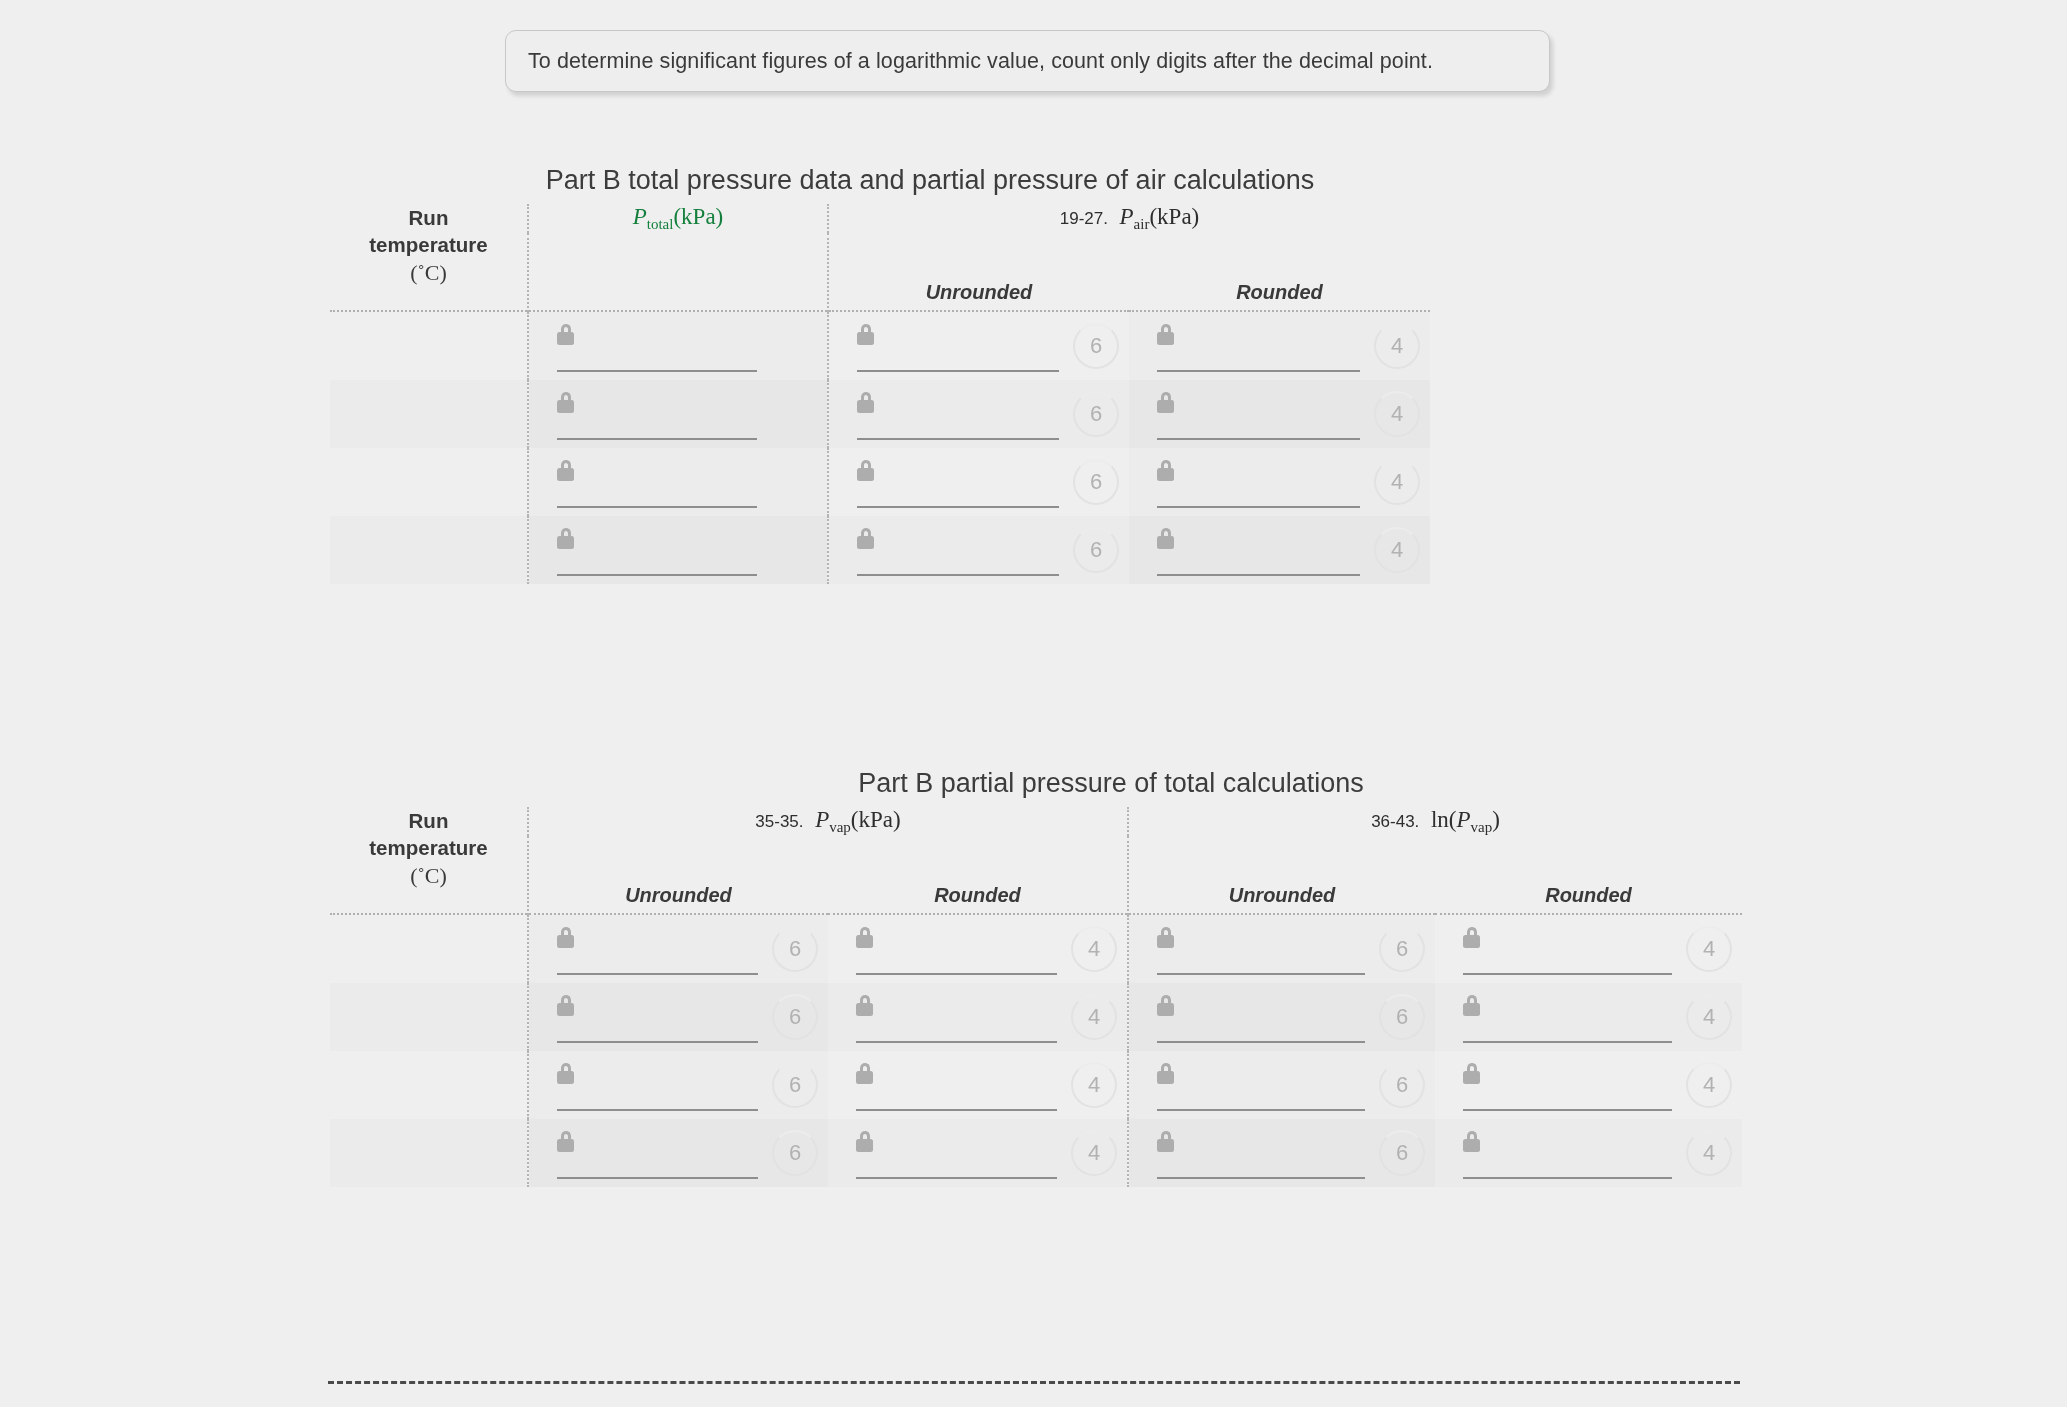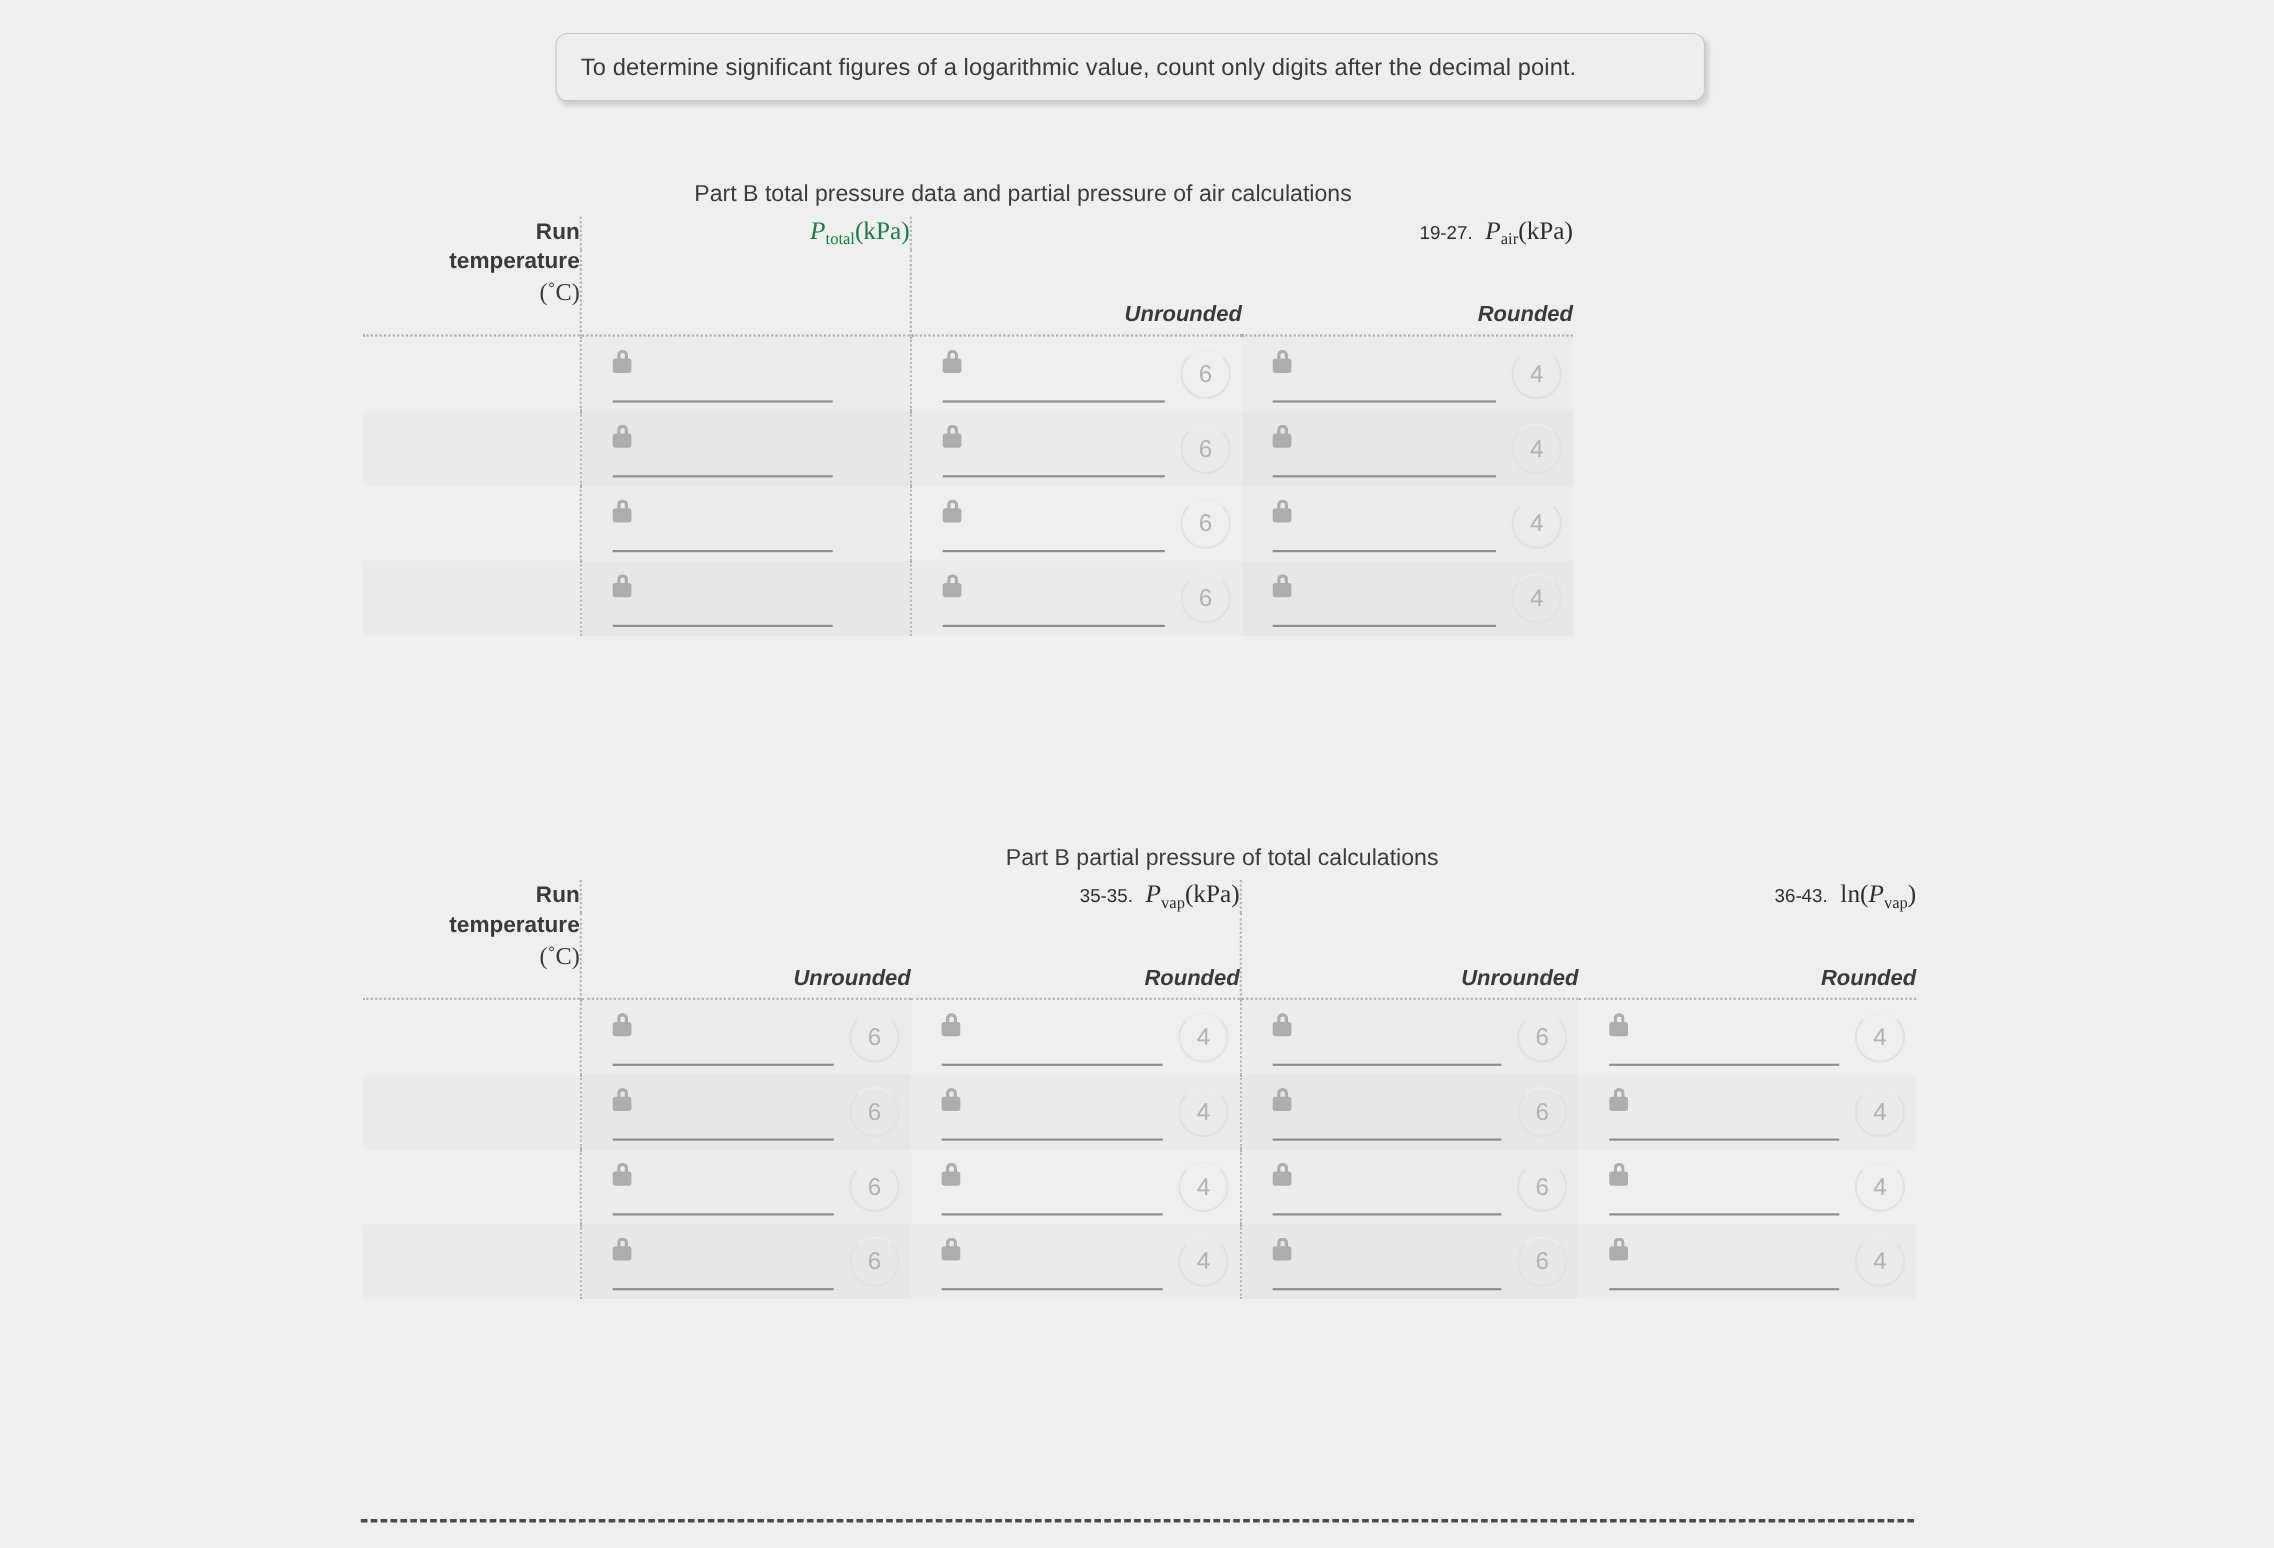--- a/index.html
+++ b/index.html
@@ -39,21 +39,21 @@
     font-size: 21.5px;
     color: #3a3a3a;
     letter-spacing: 0.1px;
     white-space: nowrap;
   }
 
   
   .table-block { position: absolute; }
 
   .table-title {
-    font-size: 21px;
+    font-size: 27px;
     color: #3c3c3c;
     text-align: center;
     white-space: nowrap;
   }
 
   .tbl {
     border-collapse: collapse;
     table-layout: fixed;
   }
   .tbl td, .tbl th { padding: 0; vertical-align: top; }
@@ -185,21 +185,21 @@
     color: #b2b2b2;
     box-sizing: border-box;
   }
   .badge.empty { border: none; background: none; }
 
   
   .stripe-col { background: #ececec; }
   .stripe-row .stripe-col { background: #e7e7e7; }
   .stripe-row .plain-col { background: #ebebeb; }
   .plain-col { background: #efefef; }
-  .nofill { background: transparent !important; text-align: right; }
+  .nofill { background: transparent !important; }
 
   
   .bottom-divider {
     position: absolute;
     left: 328px;
     top: 1381px;
     width: 1412px;
     border-top: 3px dashed #4a4a4a;
   }
 </style>

